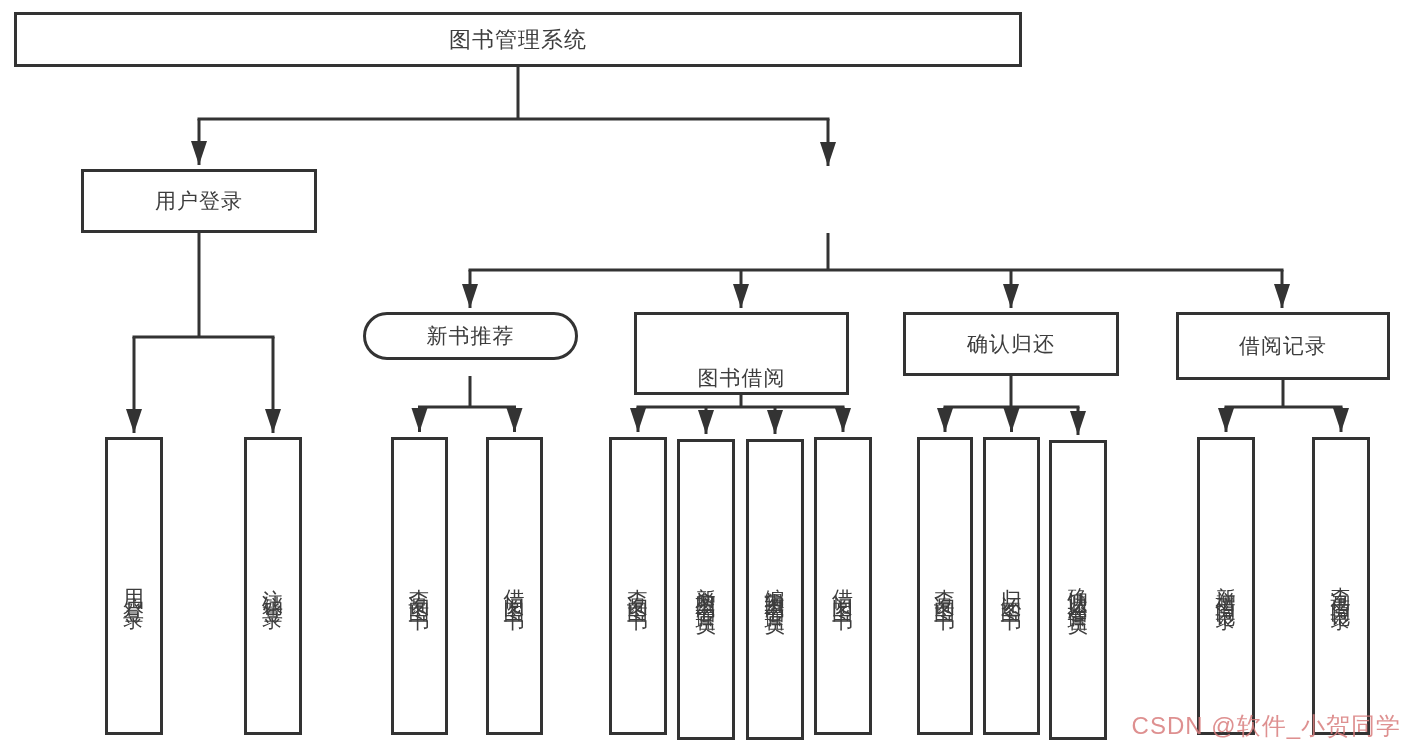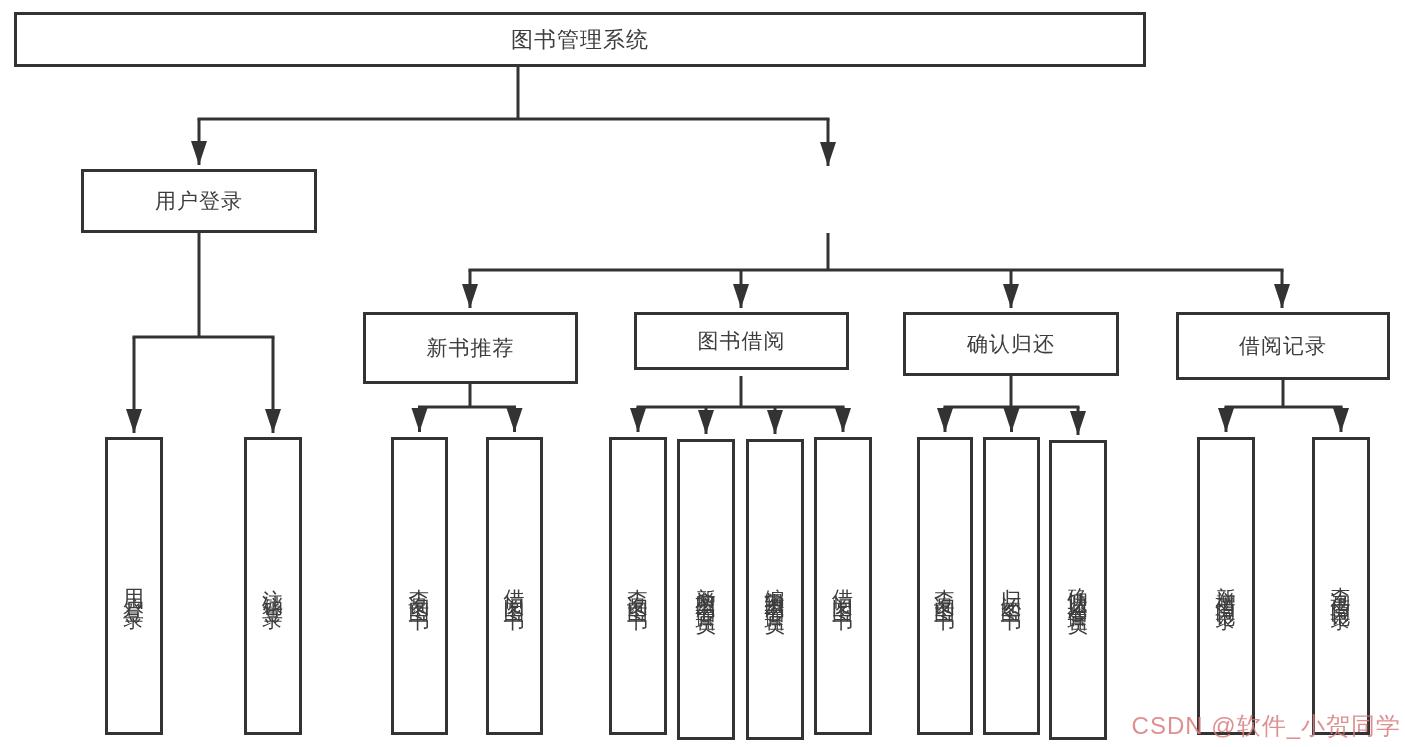--- a/index.html
+++ b/index.html
@@ -96,32 +96,32 @@
       <path d="M1011.5 407 V432" marker-end="url(#arrow)"></path>
       <path d="M1078 407 V435" marker-end="url(#arrow)"></path>
 
       <path d="M1283 376 V407"></path>
       <path d="M1224.5 407 H1342.5"></path>
       <path d="M1226 407 V432" marker-end="url(#arrow)"></path>
       <path d="M1341 407 V432" marker-end="url(#arrow)"></path>
     </g>
   </svg>
 
-  <div class="hnode" style="left:14px;top:12px;width:1132px;height:55px;font-size:22px;">
+  <div class="hnode" style="left:14px;top:12px;width:1008px;height:55px;font-size:22px;">
     <span>图书管理系统</span>
   </div>
 
   <div class="hnode" style="left:81px;top:169px;width:236px;height:64px;">
     <span>用户登录</span>
   </div>
 
-  <div class="hnode" style="left:363px;top:312px;width:215px;height:72px;">
+  <div class="hnode" style="left:363px;top:312px;width:215px;height:48px;border-radius:27px;">
     <span>新书推荐</span>
   </div>
-  <div class="hnode" style="left:634px;top:312px;width:215px;height:58px;">
+  <div class="hnode" style="left:634px;top:312px;width:215px;height:83px;align-items:flex-end;">
     <span>图书借阅</span>
   </div>
   <div class="hnode" style="left:903px;top:312px;width:216px;height:64px;">
     <span>确认归还</span>
   </div>
   <div class="hnode" style="left:1176px;top:312px;width:214px;height:68px;">
     <span>借阅记录</span>
   </div>
 
   <div class="vnode" style="left:105px;top:437px;width:58px;height:298px;">

